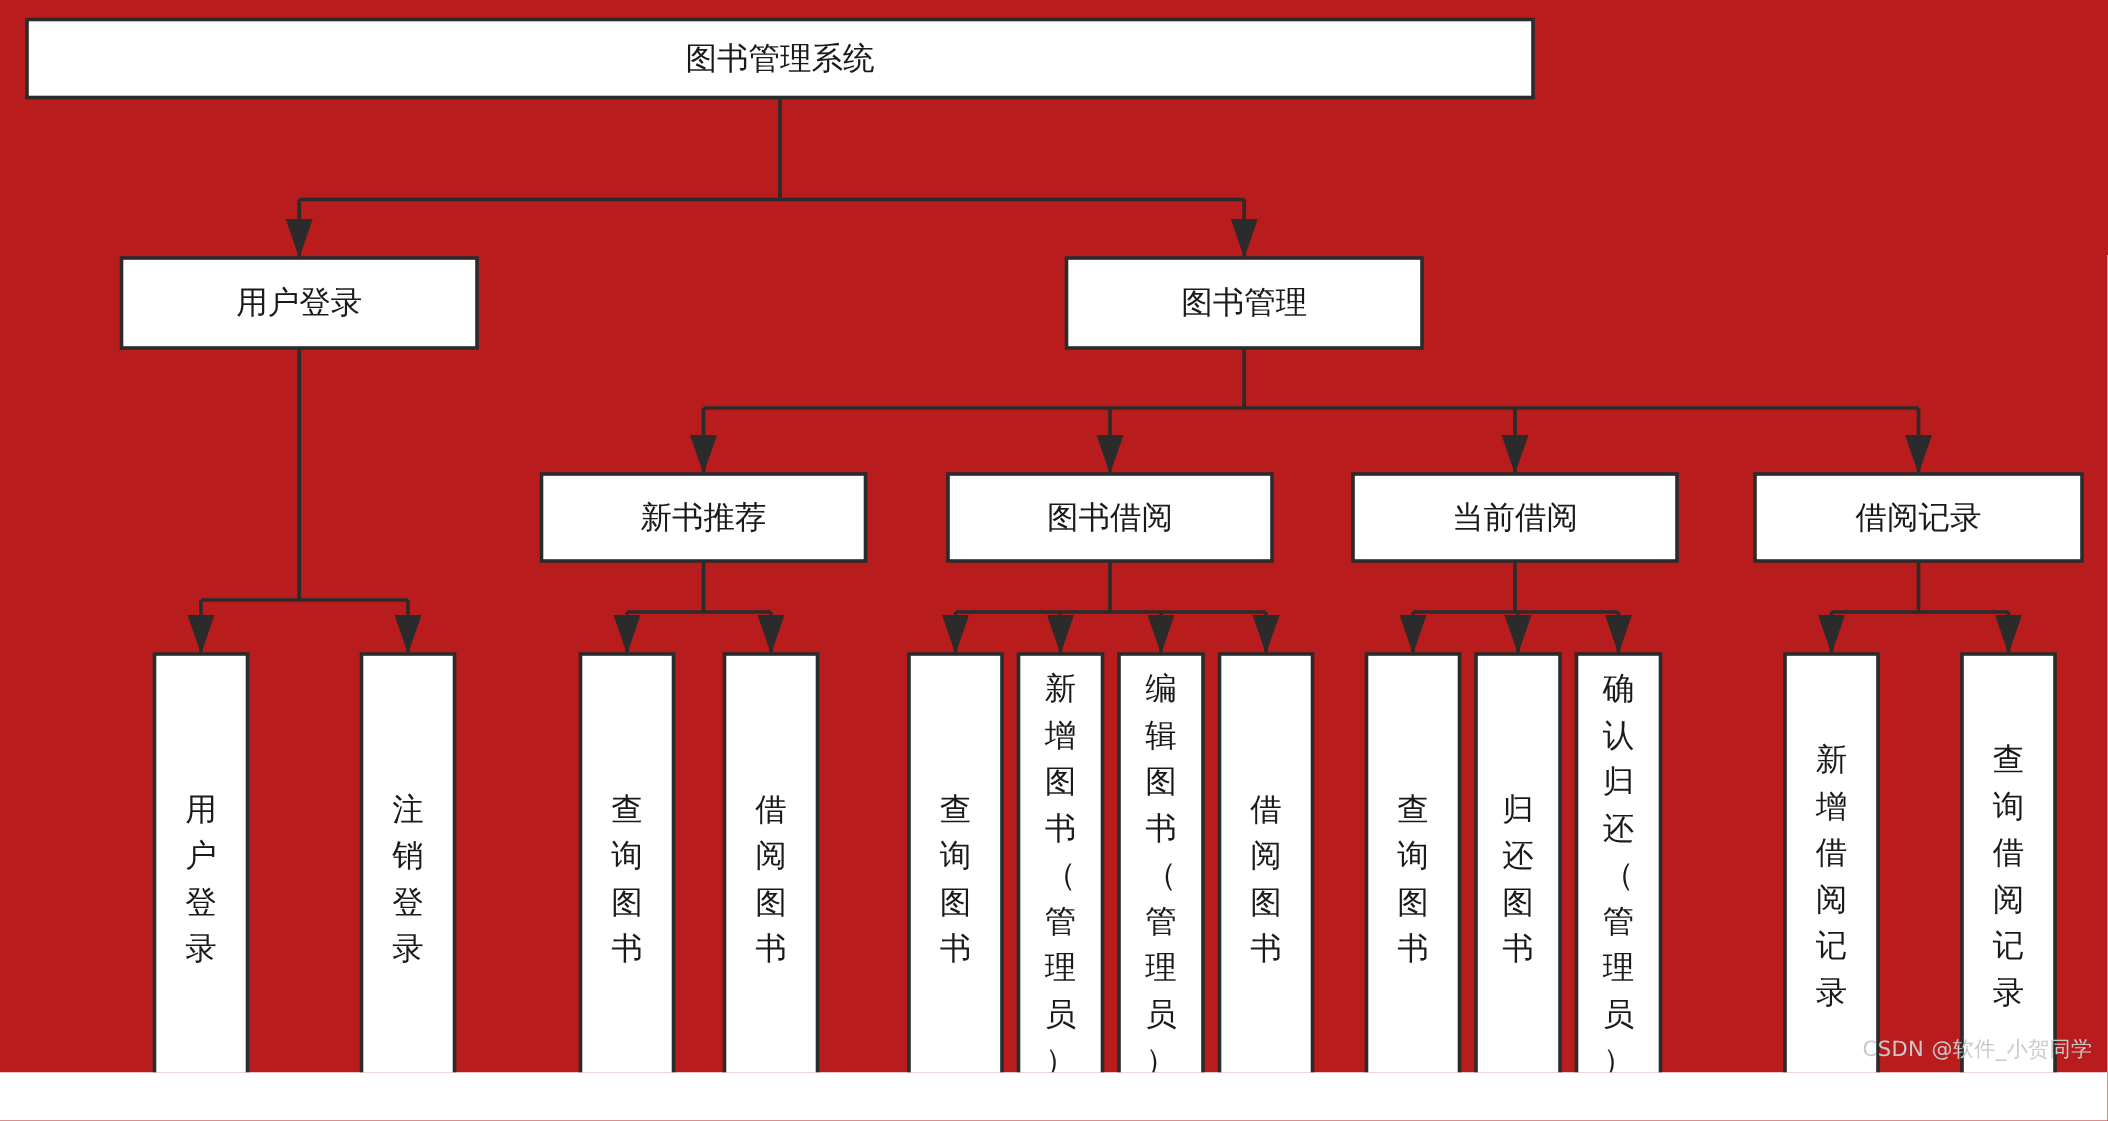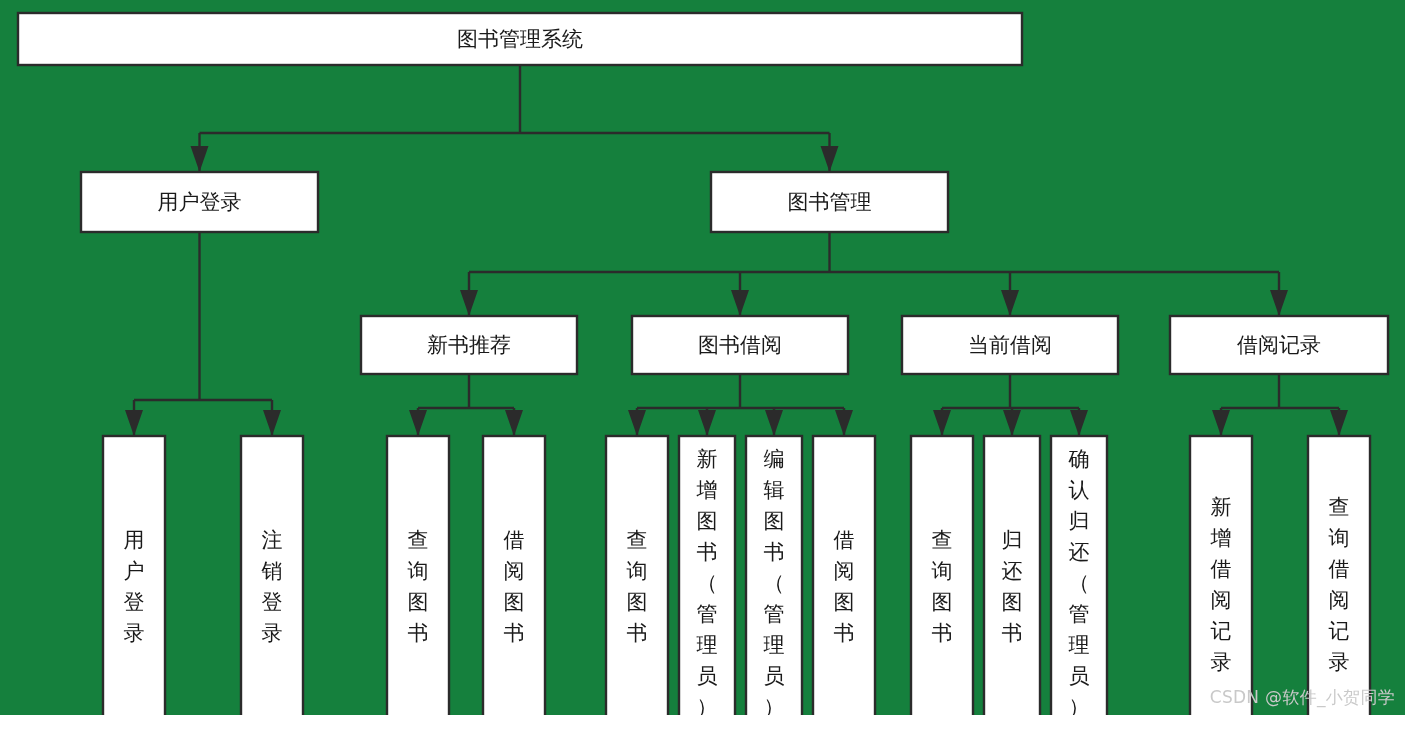--- a/index.html
+++ b/index.html
@@ -8,21 +8,21 @@
     padding: 0;
     background: #ffffff;
   }
   body {
     font-family: "DejaVu Sans", "Liberation Sans", sans-serif;
   }
   #diagram-root {
     position: relative;
     width: 1405px;
     height: 715px;
-    background: #15803d;
+    background: #b91c1c;
     overflow: hidden;
   }
   svg.flow-canvas {
     position: absolute;
     left: 0;
     top: 0;
     width: 1405px;
     height: 747px;
     display: block;
   }
@@ -52,21 +52,21 @@
   }
   .arrow-head {
     fill: #2b2b2b;
     stroke: none;
   }
   .watermark {
     position: absolute;
     right: 10px;
     bottom: 6px;
     color: #c9c9c9;
-    font-size: 17px;
+    font-size: 14px;
     font-family: "DejaVu Sans", "Liberation Sans", sans-serif;
     white-space: nowrap;
     letter-spacing: 0.3px;
     user-select: none;
   }
 </style>
 </head>
 <body>
 
 <div id="diagram-root">

